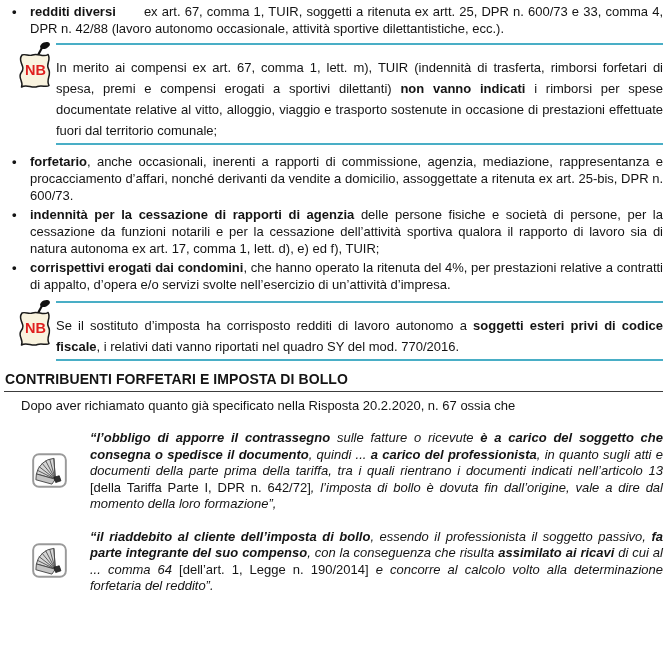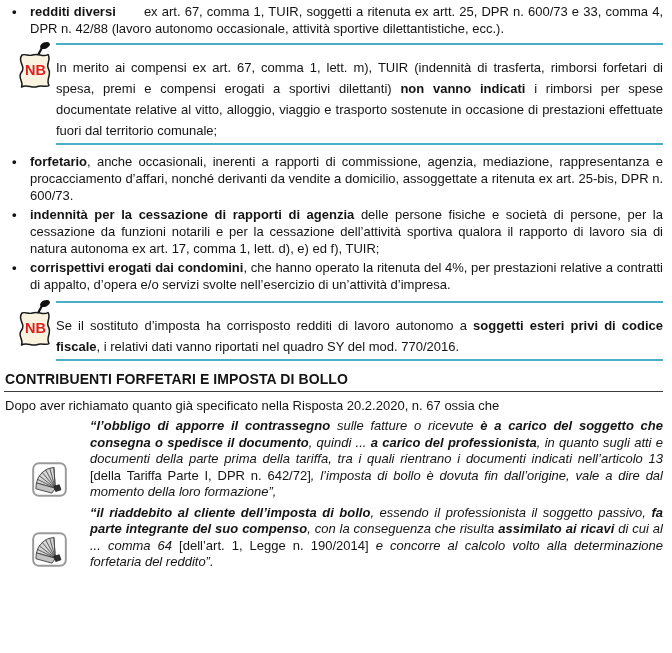--- a/index.html
+++ b/index.html
@@ -24,24 +24,24 @@
     flex:1;border-top:2px solid var(--teal);border-bottom:2px solid var(--teal);
     padding:12px 0 2px;text-align:justify;line-height:21px;
   }
 
   
   .section-header{
     margin-top:6px;padding:0 0 3px 1px;font-weight:bold;font-size:14px;
     border-bottom:1.5px solid #3c3c3c;letter-spacing:.1px;
   }
   .para{margin-top:5px;text-align:justify;padding-left:1px;}
-  .para.single{text-align:left;}
+  .para.single{text-align:left;margin-left:16px;}
 
   
-  .quote{display:flex;align-items:flex-end;margin-top:4px;}
+  .quote{display:flex;align-items:center;margin-top:16px;}
   .quote-icon-col{flex:none;width:86px;padding-left:28px;box-sizing:border-box;padding-top:2px;}
   .quote-body{flex:1;text-align:justify;line-height:16.5px;}
 </style>
 </head>
 <body>
 
 <div class="page">
 
   <div class="bullet-item">
     <div class="bullet-marker">•</div>

